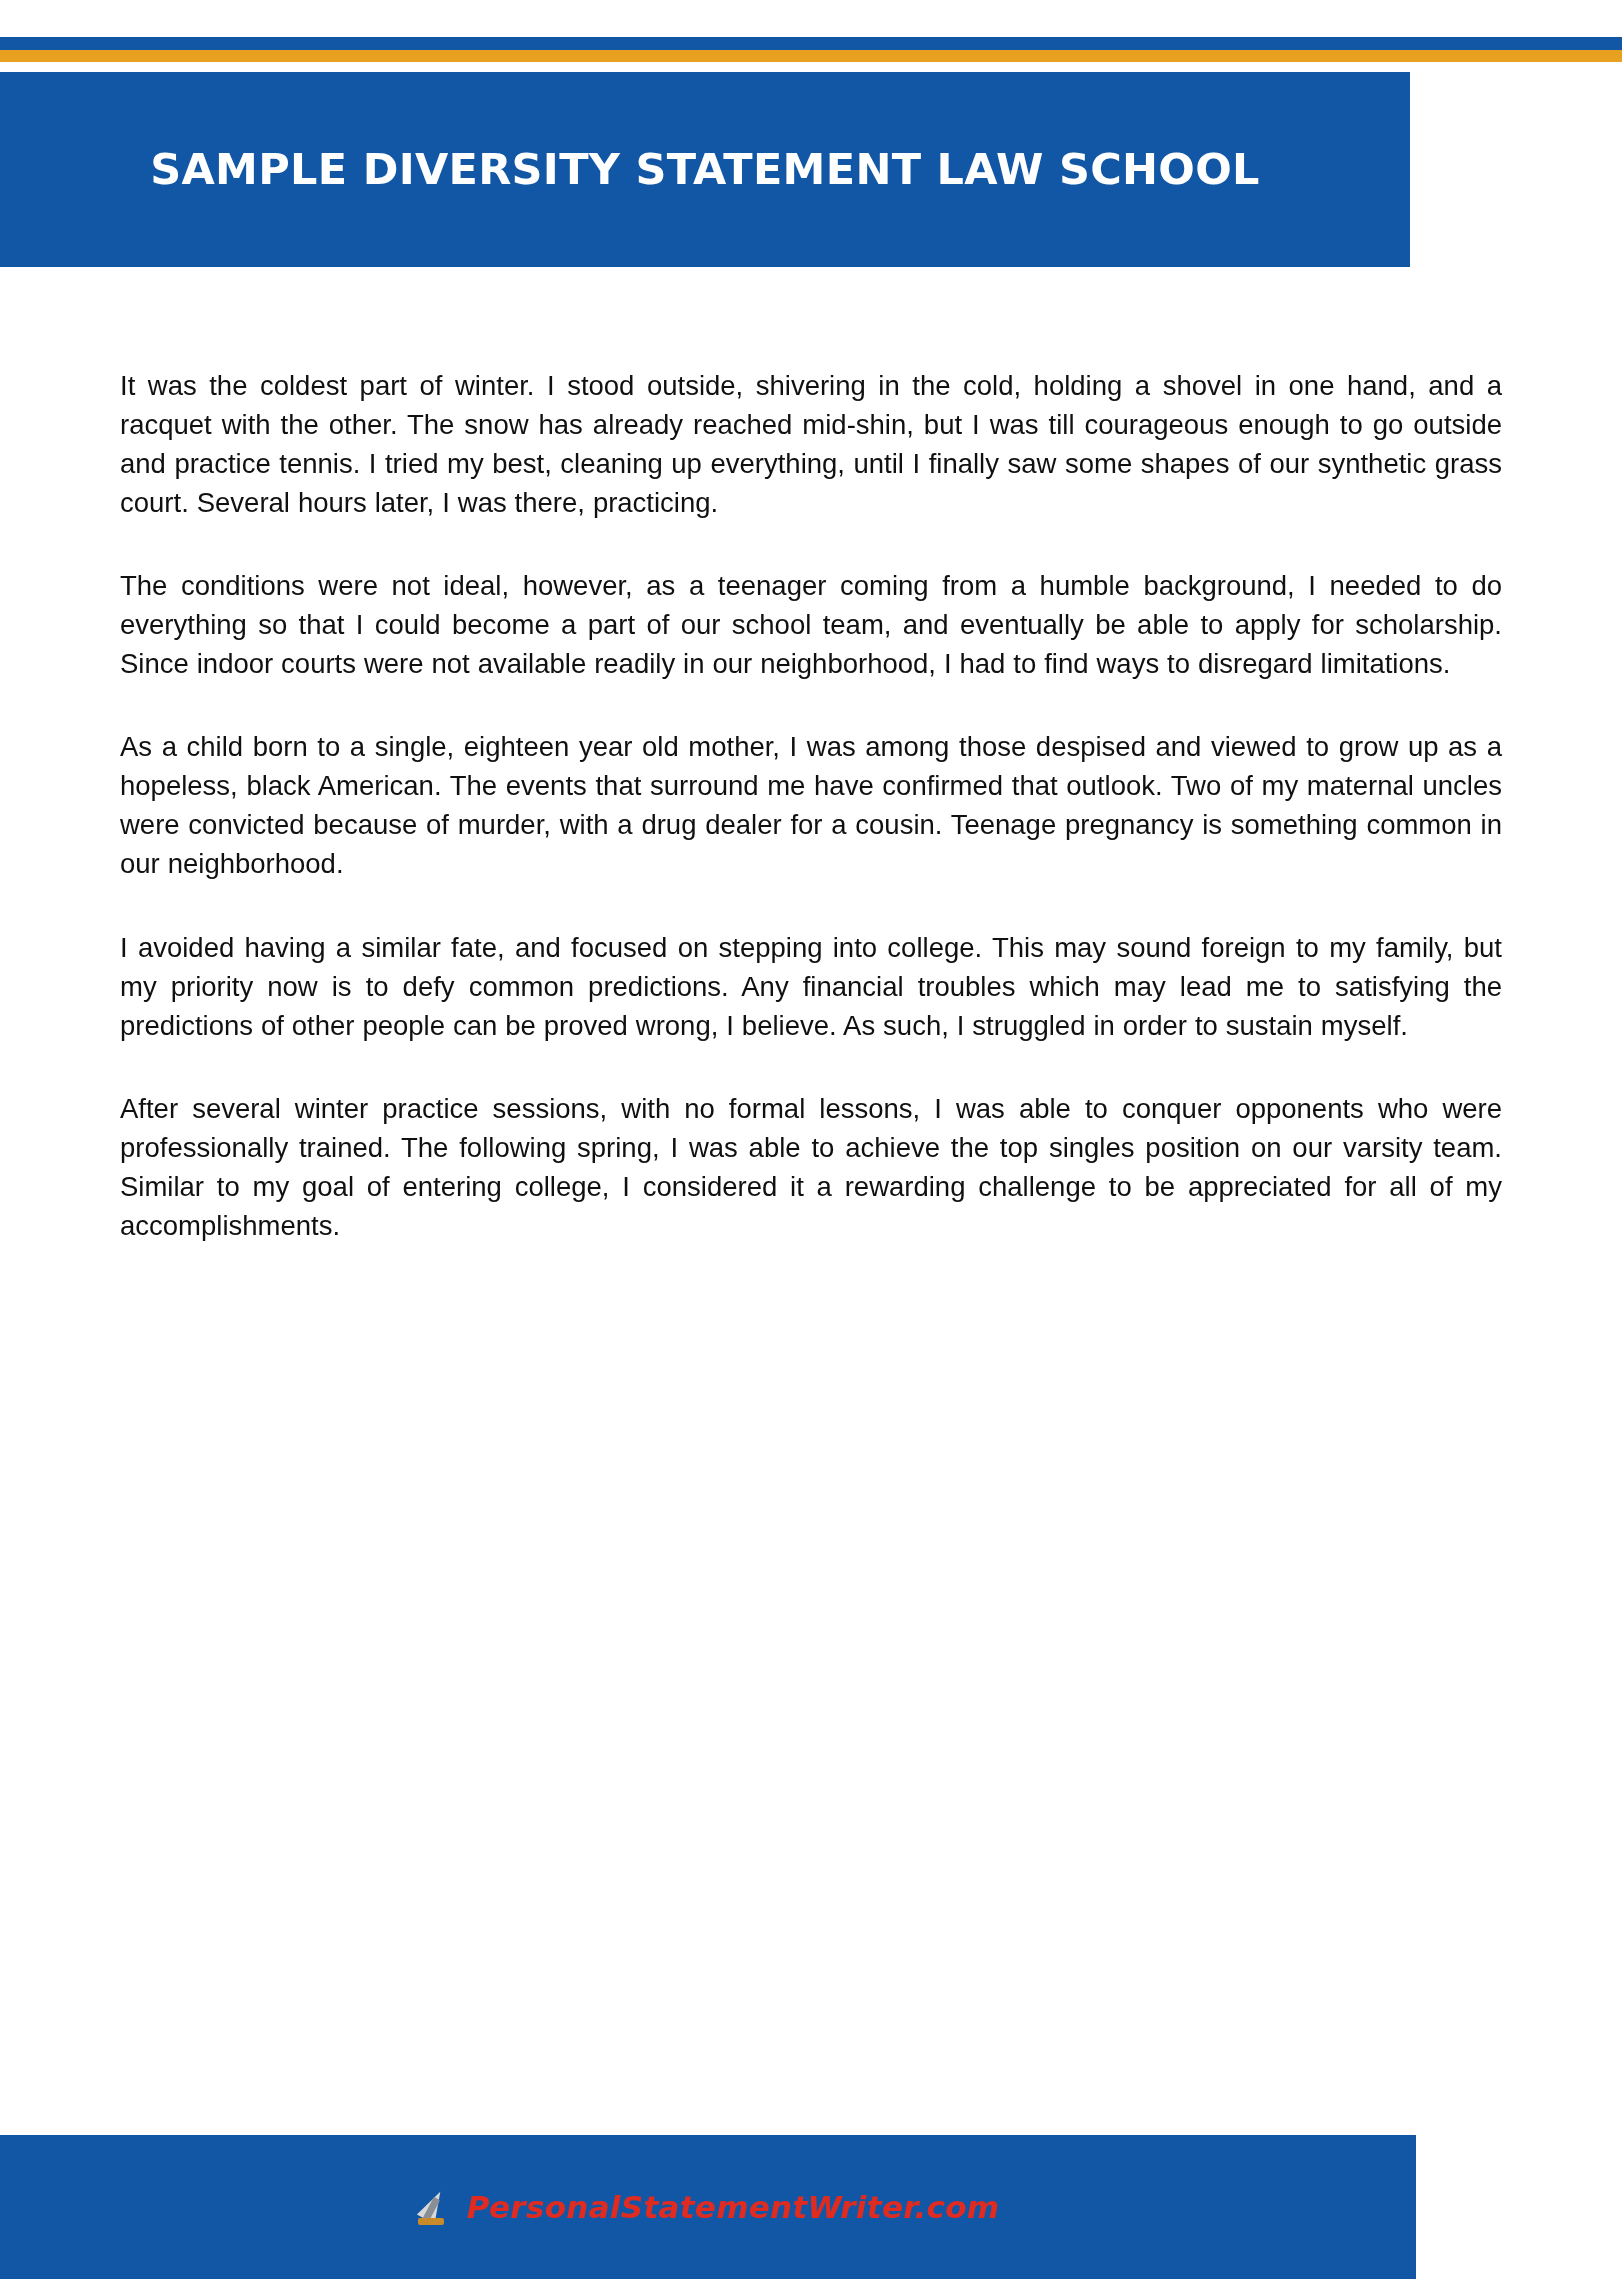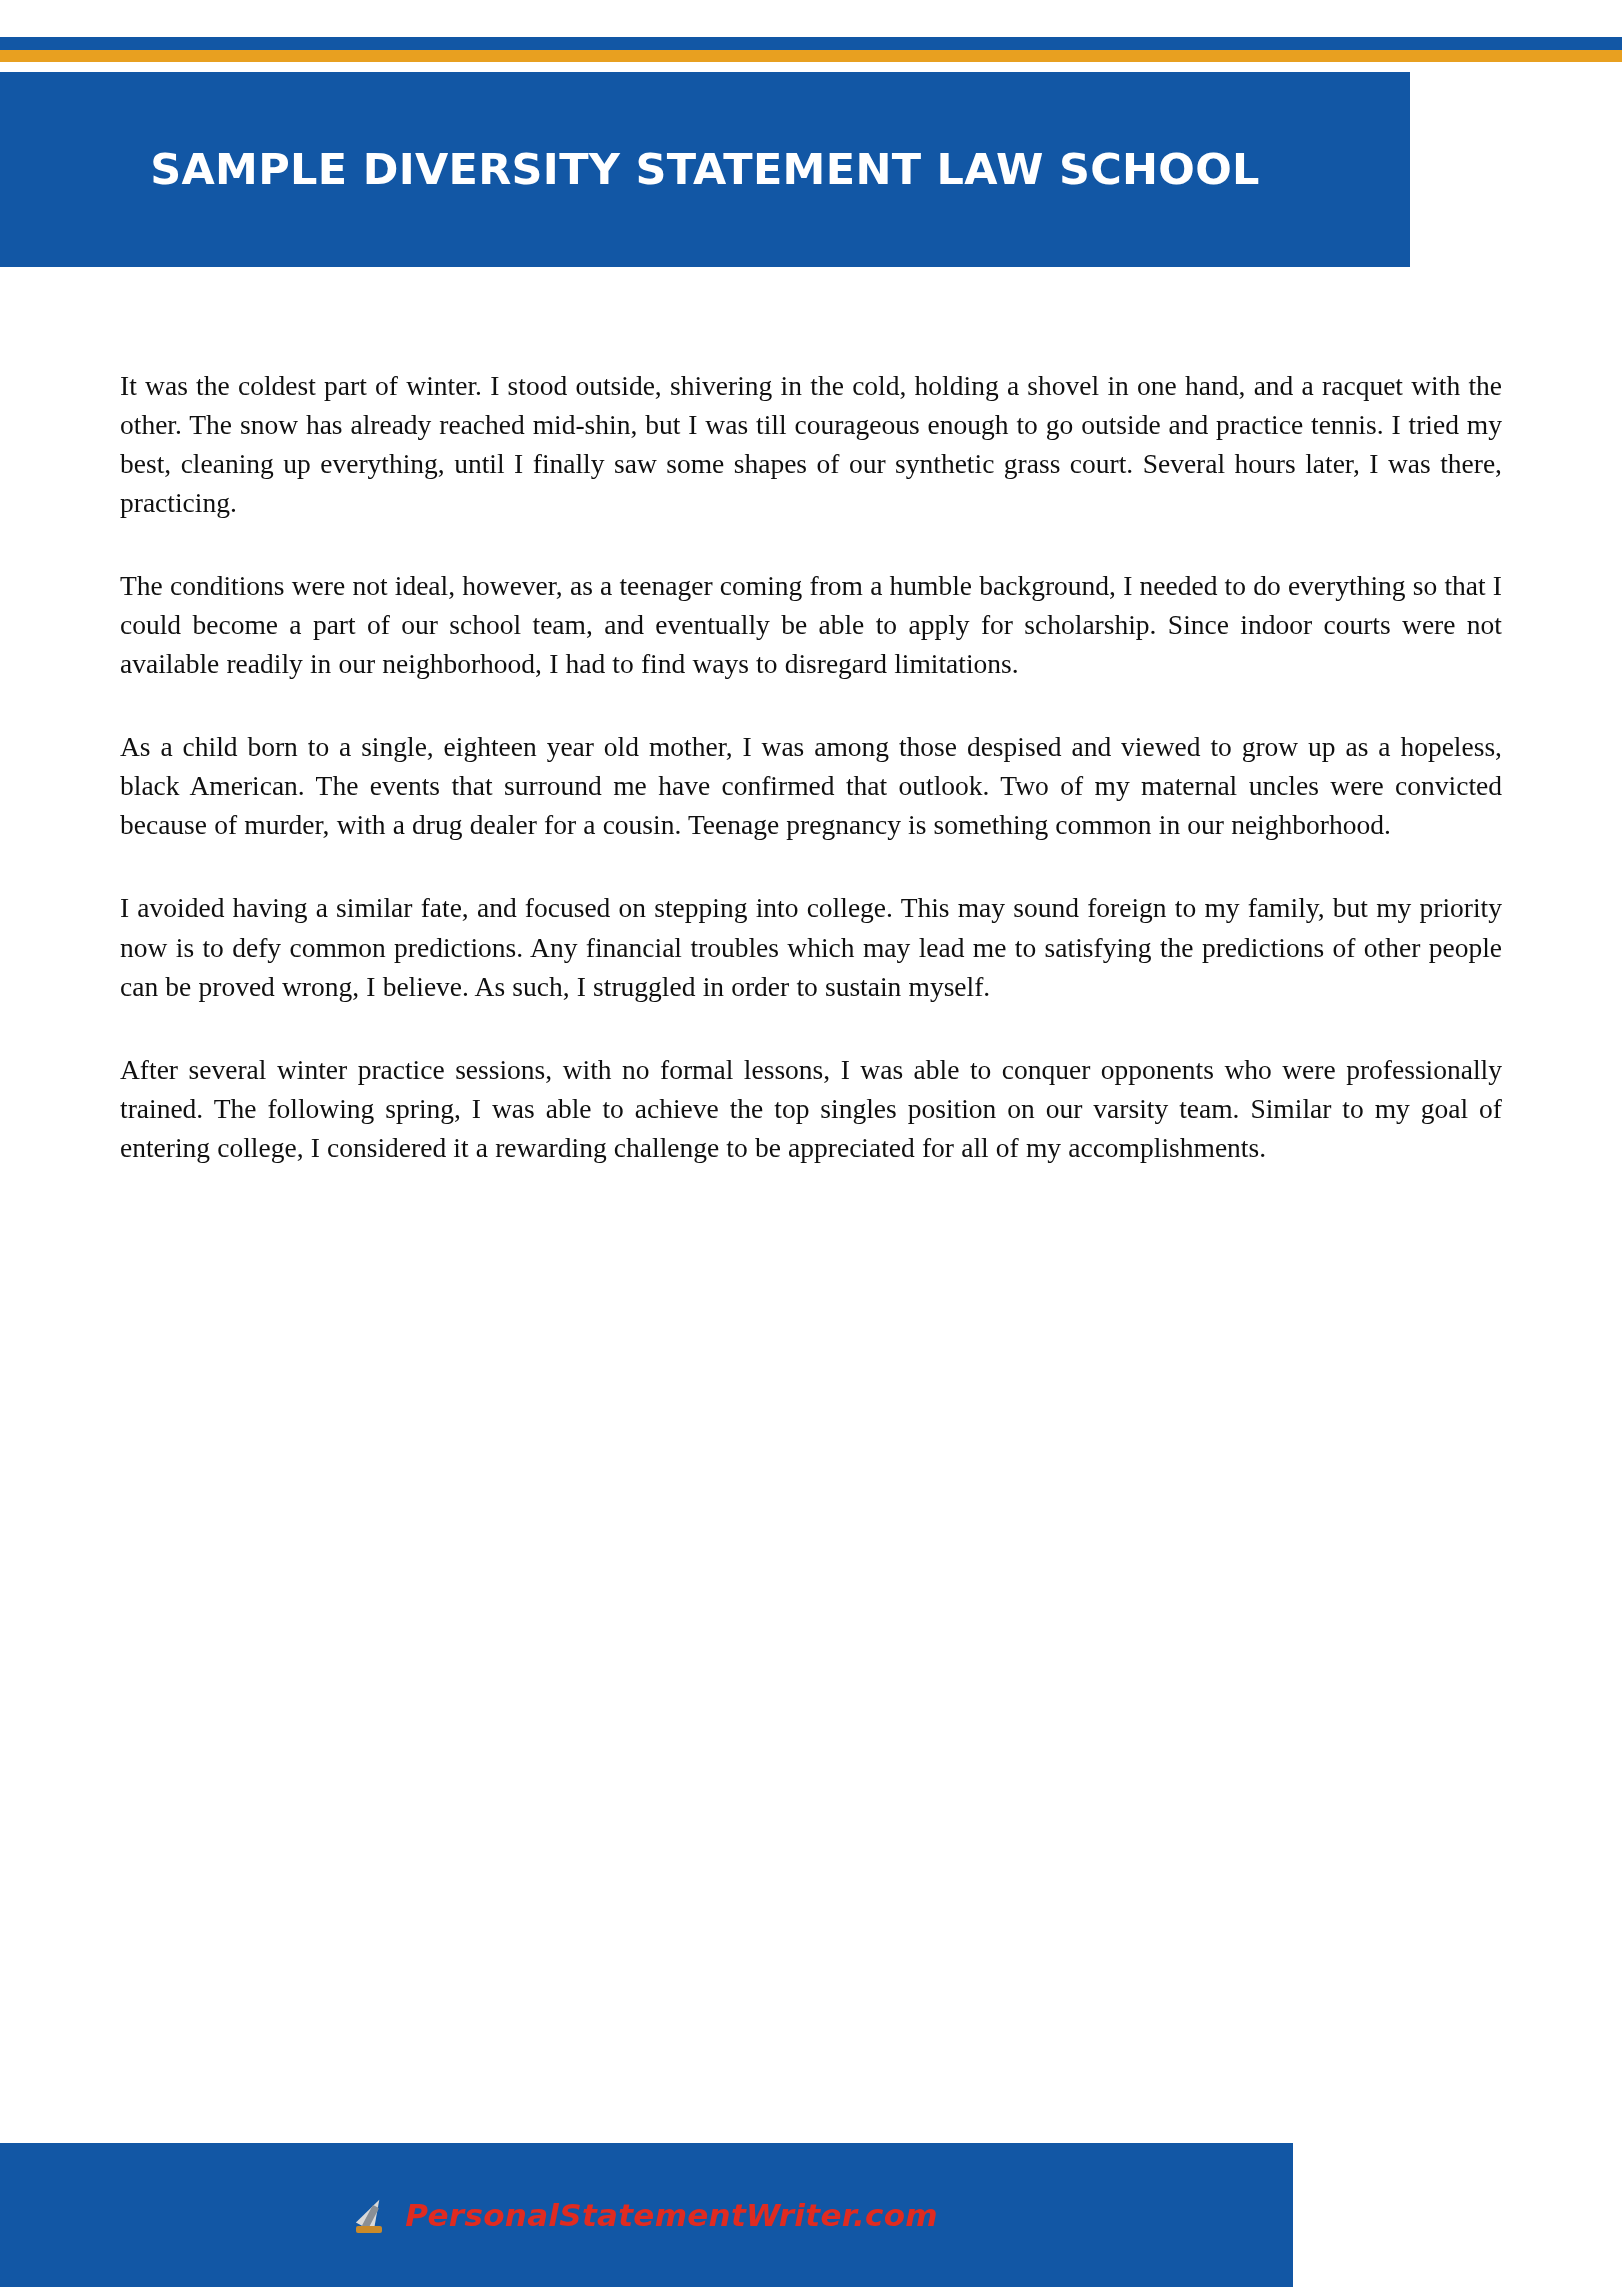--- a/index.html
+++ b/index.html
@@ -68,38 +68,38 @@
   }
 
   
   .content {
     position: absolute;
     top: 366px;
     left: 120px;
     width: 1382px;
   }
   .para {
-    font-family: Liberation Serif, serif;
+    font-family: Liberation Sans, sans-serif;
     font-size: 27.5px;
     line-height: 1.42;
     color: #101010;
     text-align: justify;
     margin: 0 0 44px 0;
     word-spacing: 0.3px;
   }
   .para:last-child {
     margin-bottom: 12px;
   }
 
   
   .footer-band {
     position: absolute;
     left: 0;
-    bottom: 8px;
-    width: 1293px;
+    bottom: 16px;
+    width: 1416px;
     height: 144px;
     background: #1257a5;
     display: flex;
     align-items: center;
     justify-content: center;
   }
   .footer-inner {
     display: flex;
     align-items: center;
     gap: 9.2px;

